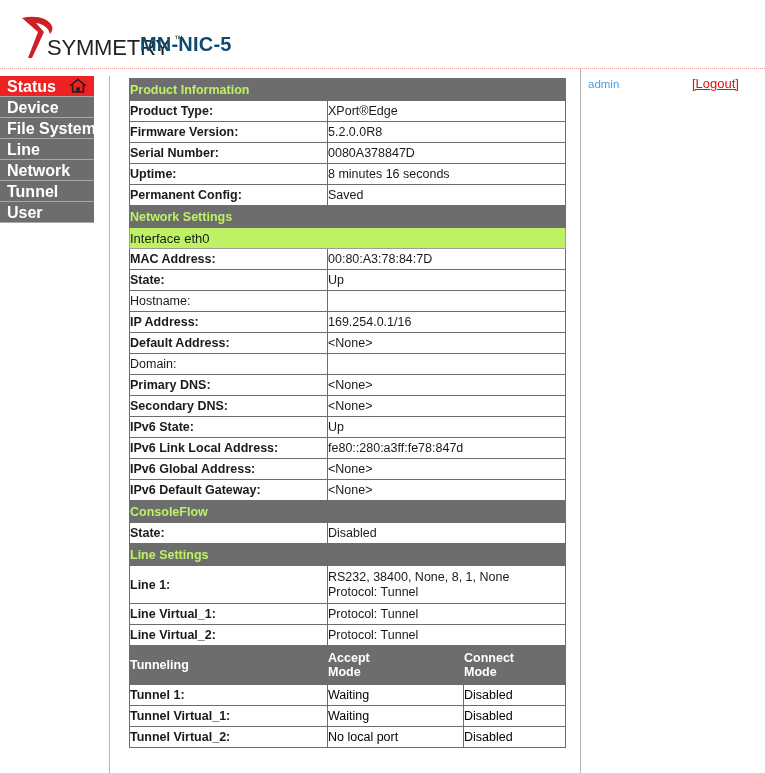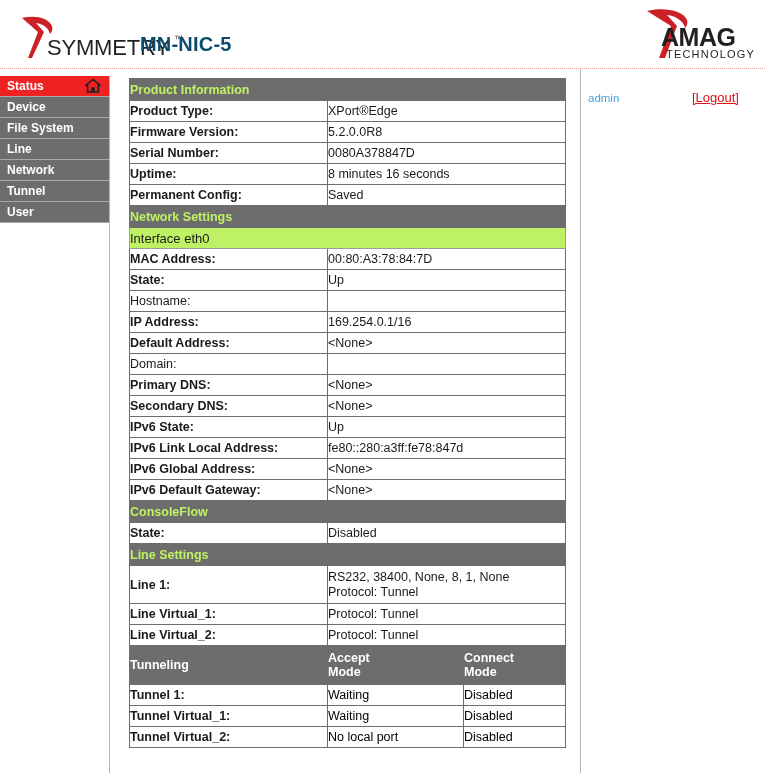--- a/index.html
+++ b/index.html
@@ -59,28 +59,28 @@
     top: 7px;
     width: 110px;
     border-right: 1px solid #b5b5b5;
     height: 698px;
     box-sizing: border-box;
   }
   .nav-item {
     height: 21px;
     line-height: 21px;
     padding-left: 7px;
-    font-size: 12px;
+    font-size: 16px;
     font-weight: bold;
     color: #ffffff;
     background: #6d6d6d;
     border-bottom: 1px solid #a8a8a8;
     box-sizing: border-box;
     position: relative;
-    width: 109px;
+    width: 94px;
     white-space: nowrap;
   }
   .nav-item.active {
     background: #ee2222;
   }
   .nav-item .home-icon {
     position: absolute;
     right: 8px;
     top: 2px;
     width: 16px;
@@ -100,21 +100,21 @@
     position: absolute;
     left: 469px;
     top: 0;
     width: 1px;
     height: 705px;
     background: #b5b5b5;
   }
   #session-bar {
     position: absolute;
     left: 477px;
-    top: 23px;
+    top: 9px;
     right: 6px;
     height: 20px;
   }
   #session-user {
     position: absolute;
     left: 0;
     top: 0;
     font-size: 11.5px;
     color: #4a9fe0;
   }
@@ -205,27 +205,20 @@
 
     <div id="symmetry-logo">
       <svg width="220" height="48" viewBox="0 0 220 48" xmlns="http://www.w3.org/2000/svg">
         <path d="M8 6 C20 3 34 5 38 14 C39 17 38 20 36 22 C35 17 30 12 22 11 L30 20 L18 46 L14 46 L24 20 L8 6 Z" fill="#cc2027"></path>
         <text x="33" y="43" font-family="Liberation Sans, sans-serif" font-size="22" fill="#231f20" letter-spacing="-0.2">SYMMETRY</text>
         <text x="160" y="30" font-family="Liberation Sans, sans-serif" font-size="9" fill="#231f20">™</text>
       </svg>
     </div>
     <div id="device-name">MN-NIC-5</div>
 
-    <div id="amag-logo">
-      <svg width="118" height="58" viewBox="0 0 118 58" xmlns="http://www.w3.org/2000/svg">
-        <path d="M8 5 C24 1 44 4 48 14 C49 17 48 20 46 22 C45 16 38 10 28 9 L38 20 L26 52 L20 52 L32 20 L8 5 Z" fill="#cc2027"></path>
-        <text x="22" y="40" font-family="Liberation Sans, sans-serif" font-size="25" font-weight="bold" fill="#231f20" letter-spacing="-0.5">AMAG</text>
-        <text x="27" y="52" font-family="Liberation Sans, sans-serif" font-size="11" fill="#231f20" letter-spacing="1.2">TECHNOLOGY</text>
-      </svg>
-    </div>
   </div>
 
   <div id="body-area">
 
     <div id="sidebar">
       <div class="nav-item active">
         <span>Status</span>
         <span class="home-icon">
           <svg width="16" height="16" viewBox="0 0 16 16" xmlns="http://www.w3.org/2000/svg">
             <path d="M8 1.5 L1 7.2 L2.6 7.2 L2.6 14 L13.4 14 L13.4 7.2 L15 7.2 Z" fill="none" stroke="#231f20" stroke-width="1.6"></path>

